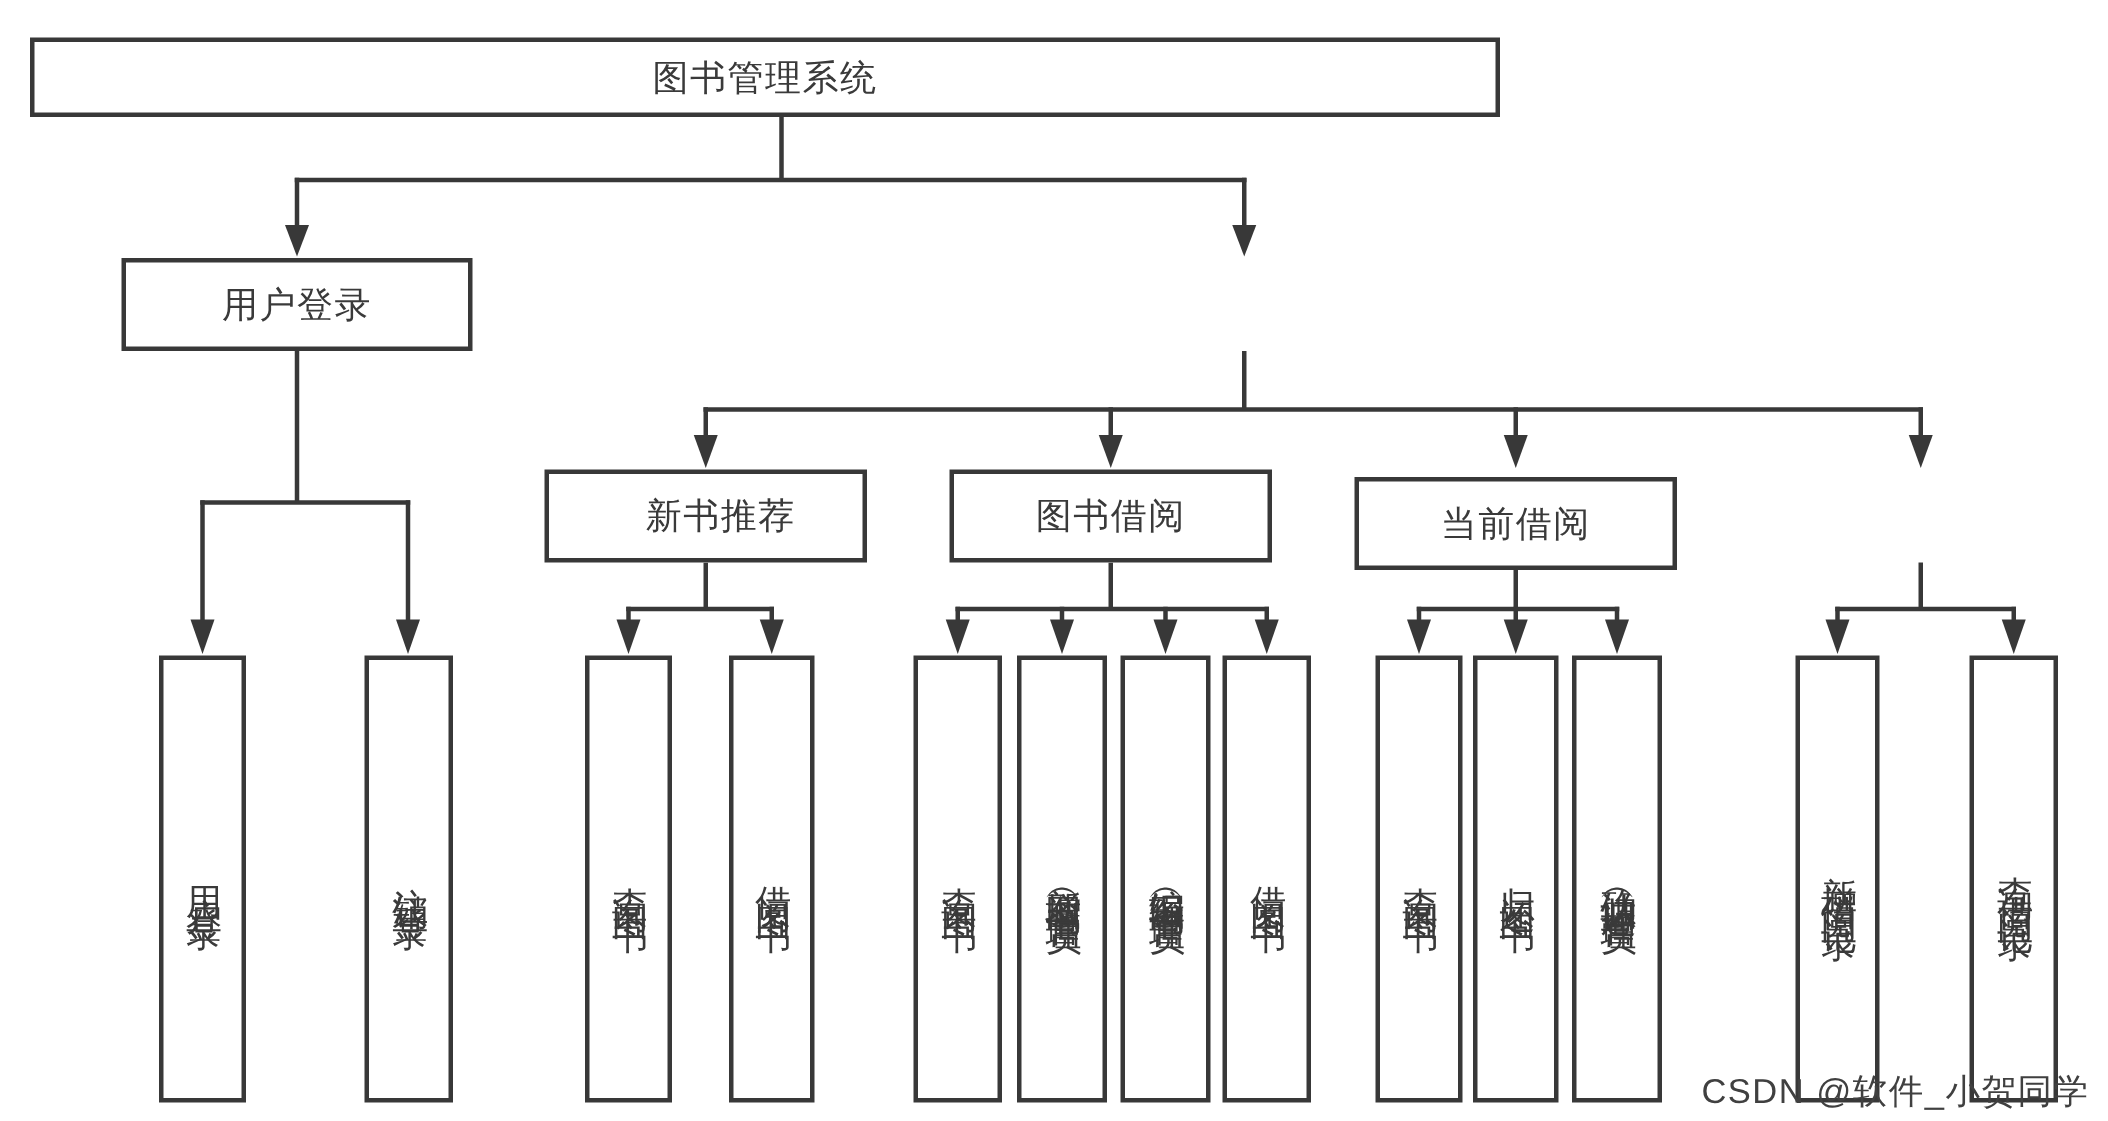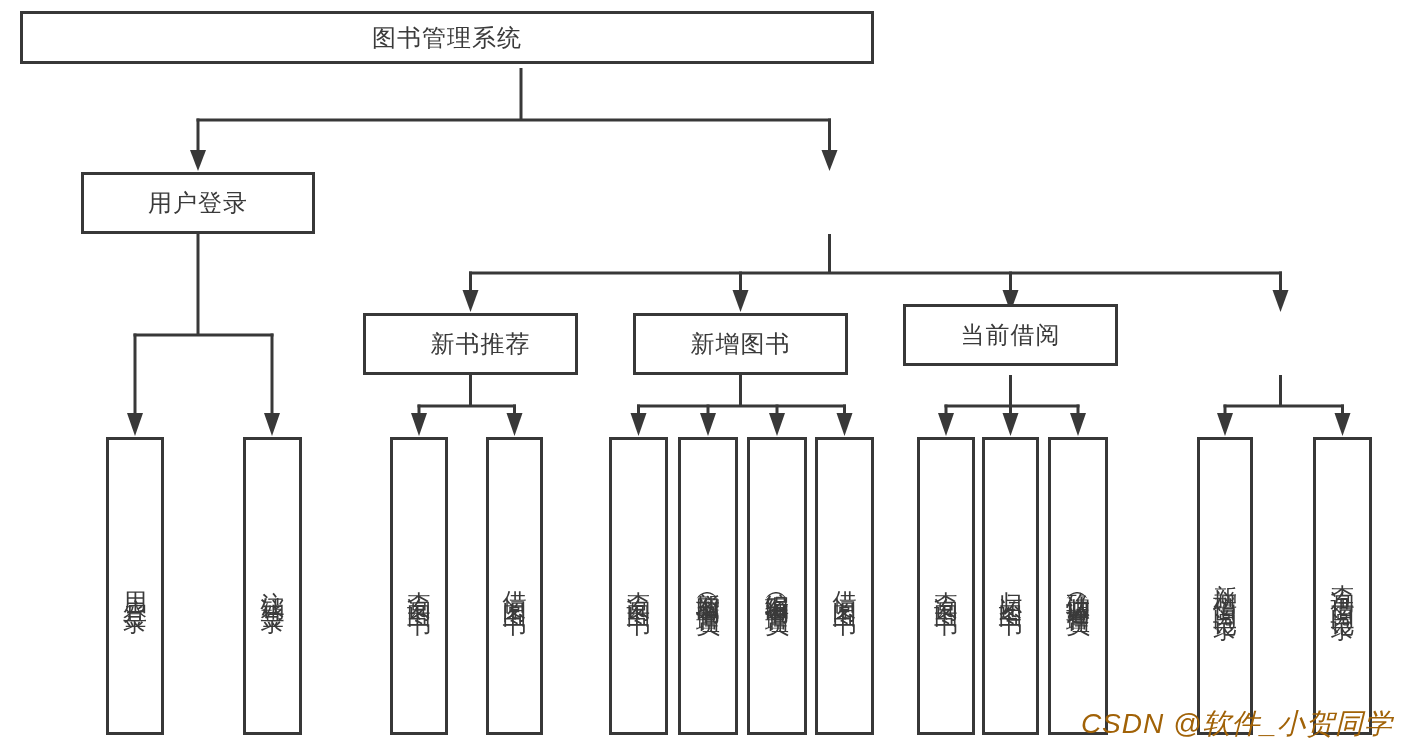--- a/index.html
+++ b/index.html
@@ -27,22 +27,22 @@
     position: absolute;
     box-sizing: border-box;
     background: #ffffff;
     border: 3px solid #383838;
     display: flex;
     align-items: center;
     justify-content: center;
     text-align: center;
   }
   .root-node {
-    left: 20px; top: 11px;
-    width: 854px; height: 53px;
+    left: 20px; top: 25px;
+    width: 980px; height: 53px;
     font-size: 24px;
     letter-spacing: 1px;
   }
   .branch-node {
     height: 62px;
     font-size: 24px;
     letter-spacing: 1px;
   }
   .leaf-node {
     top: 437px;
@@ -56,25 +56,24 @@
     line-height: 1;
     white-space: nowrap;
   }
   .leaf-node.long .vtext {
     letter-spacing: 3px;
   }
   #watermark {
     position: absolute;
     right: 12px;
     bottom: 4px;
-    font-size: 28px;
+    font-size: 23px;
     letter-spacing: 1px;
-    color: #a16207;
+    color: #404040;
     white-space: nowrap;
-    font-style: italic;
   }
 </style>
 </head>
 <body>
 
 <div id="canvas">
 
   <svg id="edges" viewBox="0 0 1405 747" xmlns="http://www.w3.org/2000/svg">
     <g stroke="#383838" stroke-width="3" fill="#383838">
 
@@ -158,23 +157,23 @@
   </div>
 
   <div class="node branch-node" style="left:81px; top:172px; width:234px;">
     <span>用户登录</span>
   </div>
 
   <div class="node branch-node" style="left:363px; top:313px; width:215px;padding-left:20px;">
     <span>新书推荐</span>
   </div>
   <div class="node branch-node" style="left:633px; top:313px; width:215px;">
-    <span>新增图书</span>
-  </div>
-  <div class="node branch-node" style="left:903px; top:304px; width:215px;">
+    <span>图书借阅</span>
+  </div>
+  <div class="node branch-node" style="left:903px; top:318px; width:215px;">
     <span>当前借阅</span>
   </div>
 
   <div class="node leaf-node" style="left:106px; width:58px;">
     <span class="vtext">用户登录</span>
   </div>
   <div class="node leaf-node" style="left:243px; width:59px;">
     <span class="vtext">注销登录</span>
   </div>
   <div class="node leaf-node" style="left:390px; width:58px;">

